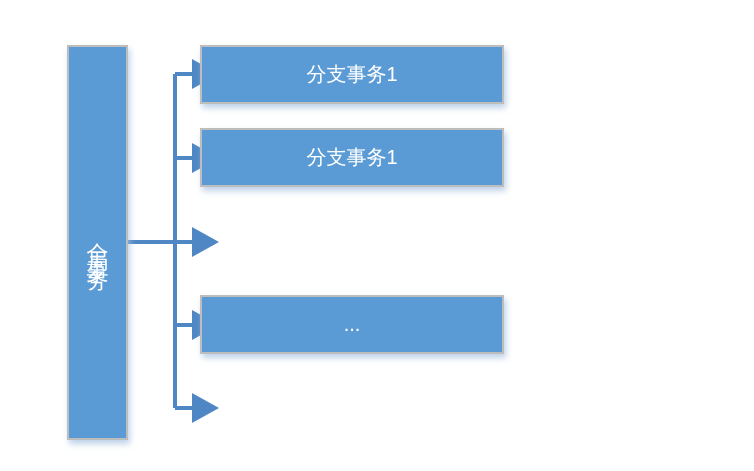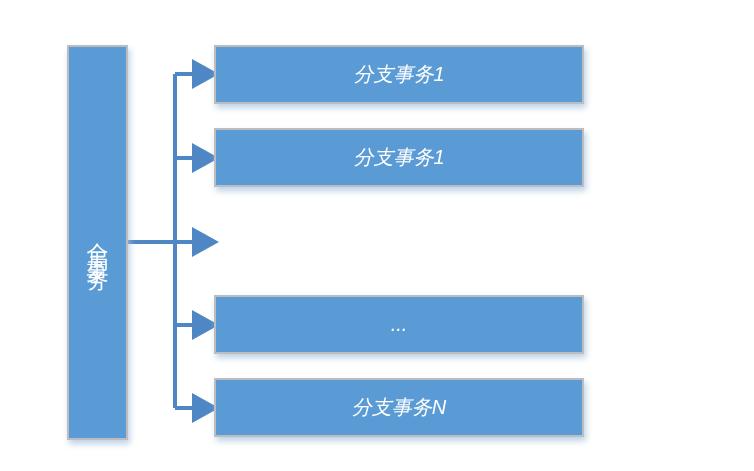--- a/index.html
+++ b/index.html
@@ -37,24 +37,23 @@
   }
   .root-label {
     writing-mode: vertical-rl;
     text-orientation: upright;
     font-size: 22px;
     letter-spacing: 9px;
     line-height: 1;
     color: var(--text);
   }
   .branch-node {
-    left: 214px;
-    width: 370px; height: 59px;
+    left: 200px;
+    width: 304px; height: 59px;
     font-size: 20px;
-    font-style: italic;
   }
   .branch-node.b0 { top: 45px; }
   .branch-node.b1 { top: 128px; }
   .branch-node.b2 { top: 212px; }
   .branch-node.b3 { top: 295px; }
   .branch-node.b4 { top: 378px; }
   .branch-label { color: var(--text); }
   svg.connectors {
     position: absolute;
     left: 0; top: 0;
@@ -100,17 +99,14 @@
 
   <div class="node branch-node b0">
     <span class="branch-label">分支事务1</span>
   </div>
   <div class="node branch-node b1">
     <span class="branch-label">分支事务1</span>
   </div>
   <div class="node branch-node b3">
     <span class="branch-label">...</span>
   </div>
-  <div class="node branch-node b4">
-    <span class="branch-label">分支事务N</span>
-  </div>
 
 </div>
 
 </body></html>

